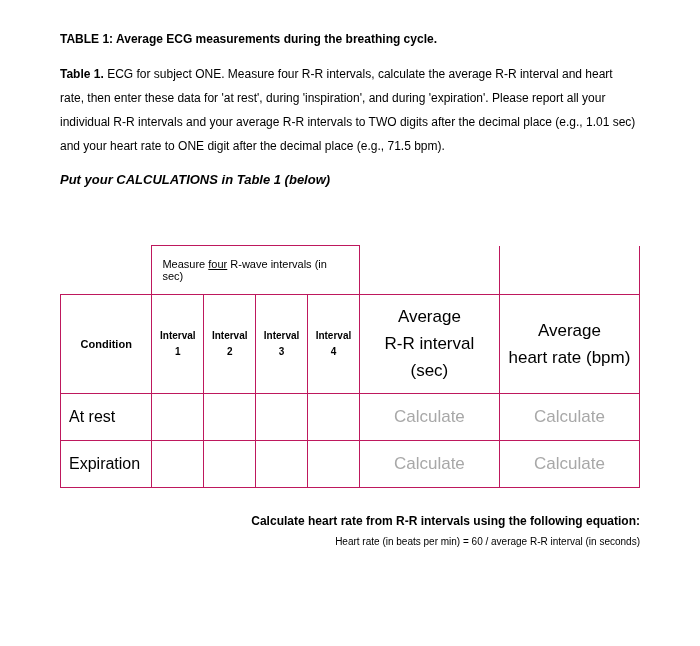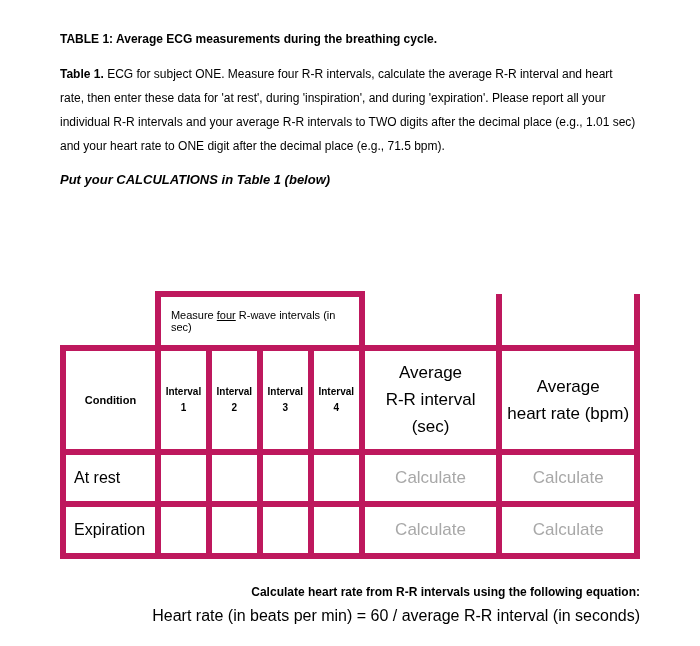--- a/index.html
+++ b/index.html
@@ -25,29 +25,29 @@
       line-height: 2;
       margin-bottom: 14px;
     }
     .description .bold {
       font-weight: bold;
     }
     .instruction {
       font-size: 13px;
       font-weight: bold;
       font-style: italic;
-      margin-bottom: 104px;
+      margin-bottom: 58px;
     }
     table {
       border-collapse: collapse;
       width: 100%;
       font-size: 11px;
     }
     td, th {
-      border: 6px solid #be185d;
+      border: 1px solid #be185d;
       padding: 0;
       text-align: center;
       vertical-align: middle;
       background: #fff;
     }
     .measure-header {
       text-align: left;
       padding: 12px 10px;
       font-size: 11px;
       font-weight: normal;
@@ -98,21 +98,21 @@
     .footer {
       margin-top: 26px;
       text-align: right;
     }
     .footer-line1 {
       font-size: 12px;
       font-weight: bold;
       margin-bottom: 8px;
     }
     .footer-line2 {
-      font-size: 16px;
+      font-size: 10px;
     }
   </style>
 </head>
 <body>
 
 <div class="title">TABLE 1: Average ECG measurements during the breathing cycle.</div>
 
 <div class="description">
   <span class="bold">Table 1.</span><span> ECG for subject ONE. Measure four R-R intervals, calculate the average R-R interval and heart rate, then enter these data for 'at rest', during 'inspiration', and during 'expiration'. Please report all your individual R-R intervals and your average R-R intervals to TWO digits after the decimal place (e.g., 1.01 sec) and your heart rate to ONE digit after the decimal place (e.g., 71.5 bpm).</span>
 </div>

